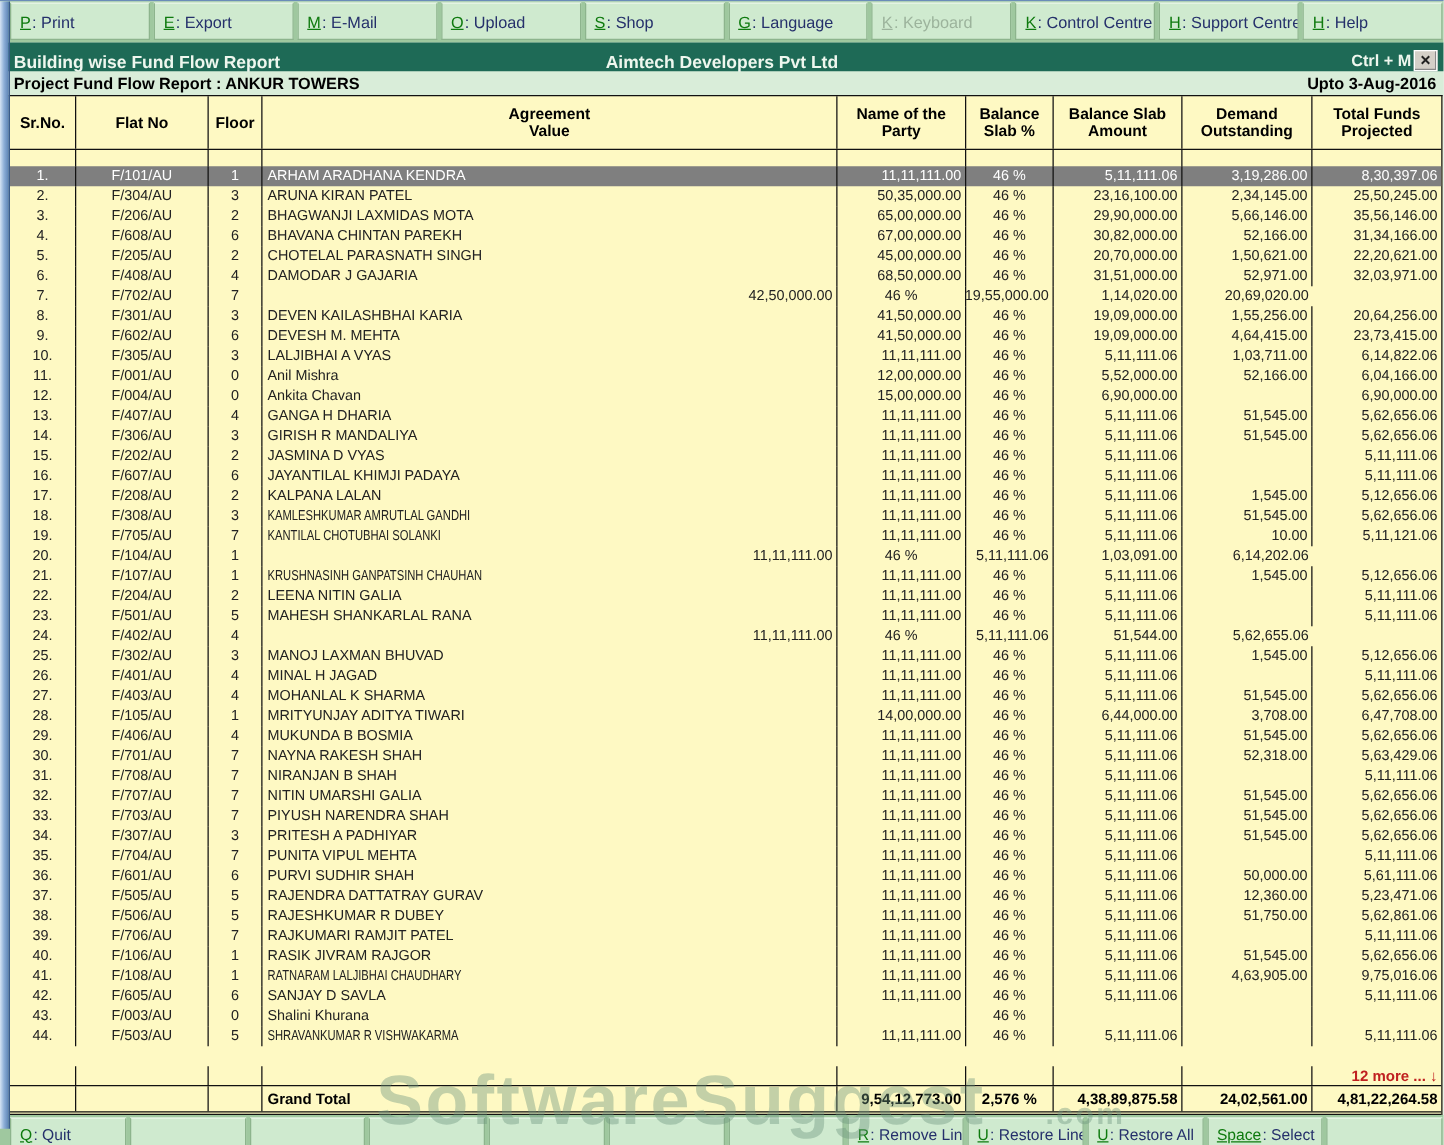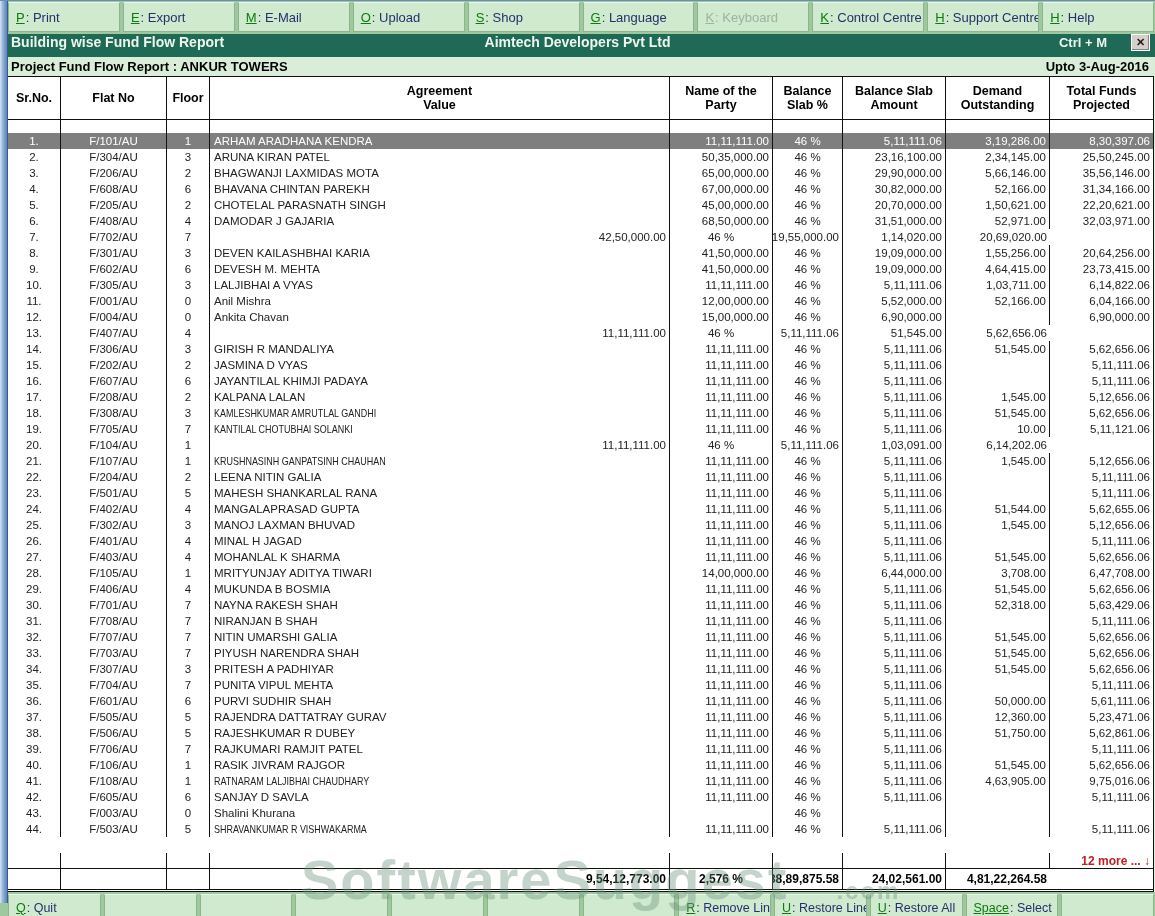--- a/index.html
+++ b/index.html
@@ -15,35 +15,35 @@
   
   .toolbar{height:33px;background:#9fc89f;display:flex;gap:3px;
     padding:1px 1px 2px 8px;box-sizing:border-box;flex:none;}
   .tbtn{flex:1;background:#cfeacf;border:1px solid #8db48d;border-top-color:#eaf6ea;
     display:flex;align-items:center;padding:0 7px;font-size:13px;color:#25306b;
     white-space:nowrap;overflow:hidden;box-sizing:border-box;cursor:default;}
   .tbtn .hk{color:#0e7a0e;text-decoration:underline;margin-right:1px;}
   .tbtn.disabled,.tbtn.disabled .hk{color:#9cb39c;}
   .tbtn.empty{background:#cfeacf;}
   
-  .titlebar{height:23px;background:#1e6a56;color:#eef7ee;display:flex;align-items:flex-start;
+  .titlebar{height:23px;background:#1e6a56;color:#eef7ee;display:flex;align-items:flex-end;
     padding:0 5px 0 11px;font-weight:bold;font-size:14px;position:relative;flex:none;box-sizing:border-box;}
   .titlebar .tleft{flex:1;}
   .titlebar .tcenter{position:absolute;left:0;right:0;text-align:center;pointer-events:none;}
-  .titlebar .tright{display:flex;align-items:center;gap:24px;font-size:13px;}
+  .titlebar .tright{display:flex;align-items:center;gap:2px;font-size:13px;}
   .closebox{width:17px;height:15px;background:#d4d0c8;color:#222;font-size:11px;font-weight:bold;
     display:flex;align-items:center;justify-content:center;border:1px solid #fff;
     box-shadow:inset -1px -1px 0 #888;cursor:default;}
   
   .subheader{height:19px;background:#d9edd9;display:flex;align-items:center;
     padding:0 6px 0 11px;font-size:13px;font-weight:bold;color:#000;flex:none;box-sizing:border-box;gap:48px;}
   .subheader .sleft{flex:1;}
   
   .report{margin-left:7px;width:1147px;box-sizing:border-box;flex:none;
-    border:1px solid #111;border-bottom:none;background:#ffffff;position:relative;}
+    border:1px solid #111;border-bottom:none;background:#fef9c3;position:relative;}
   .grid{display:grid;grid-template-columns:53px 106px 43px 460px 103px 70px 103px 104px auto;}
   .grid>div{border-right:1px solid #111;box-sizing:border-box;height:100%;
     display:flex;align-items:center;overflow:hidden;}
   .grid>div:last-child{border-right:none;}
   .thead{height:42px;border-bottom:1px solid #111;font-weight:bold;font-size:12.5px;color:#000;}
   .thead>div{justify-content:center;text-align:center;white-space:pre-line;line-height:1.15;padding:1px;}
   .spacer{height:13px;}
   .trow{height:16px;font-size:11.5px;color:#222;}
   .trow.selected{background:#7f7f7f;color:#fff;}
   .c0,.c1,.c2,.c5{justify-content:center;}
@@ -291,20 +291,21 @@
           <div class="c4">15,00,000.00</div>
           <div class="c5">46 %</div>
           <div class="c6">6,90,000.00</div>
           <div class="c7"></div>
           <div class="c8">6,90,000.00</div>
         </div>
         <div class="grid trow">
           <div class="c0">13.</div>
           <div class="c1">F/407/AU</div>
           <div class="c2">4</div>
+          <div class="c3">GANGA H DHARIA</div>
           <div class="c4">11,11,111.00</div>
           <div class="c5">46 %</div>
           <div class="c6">5,11,111.06</div>
           <div class="c7">51,545.00</div>
           <div class="c8">5,62,656.06</div>
         </div>
         <div class="grid trow">
           <div class="c0">14.</div>
           <div class="c1">F/306/AU</div>
           <div class="c2">3</div>
@@ -416,21 +417,20 @@
           <div class="c4">11,11,111.00</div>
           <div class="c5">46 %</div>
           <div class="c6">5,11,111.06</div>
           <div class="c7"></div>
           <div class="c8">5,11,111.06</div>
         </div>
         <div class="grid trow">
           <div class="c0">24.</div>
           <div class="c1">F/402/AU</div>
           <div class="c2">4</div>
-          <div class="c3">MANGALAPRASAD GUPTA</div>
           <div class="c4">11,11,111.00</div>
           <div class="c5">46 %</div>
           <div class="c6">5,11,111.06</div>
           <div class="c7">51,544.00</div>
           <div class="c8">5,62,655.06</div>
         </div>
         <div class="grid trow">
           <div class="c0">25.</div>
           <div class="c1">F/302/AU</div>
           <div class="c2">3</div>
@@ -663,20 +663,21 @@
         <div class="c4"></div>
         <div class="c5"></div>
         <div class="c6"></div>
         <div class="c7"></div>
         <div class="c8">12 more ... ↓</div>
       </div>
     <div class="grid gtotal">
       <div class="c0"></div>
       <div class="c1"></div>
       <div class="c2"></div>
+      <div class="c3">Grand Total</div>
       <div class="c4">9,54,12,773.00</div>
       <div class="c5">2,576 %</div>
       <div class="c6">4,38,89,875.58</div>
       <div class="c7">24,02,561.00</div>
       <div class="c8">4,81,22,264.58</div>
     </div>
     <div class="watermark">
       <span class="wmain">SoftwareSuggest</span><span class="suffix">.com</span>
     </div>
   </div>

